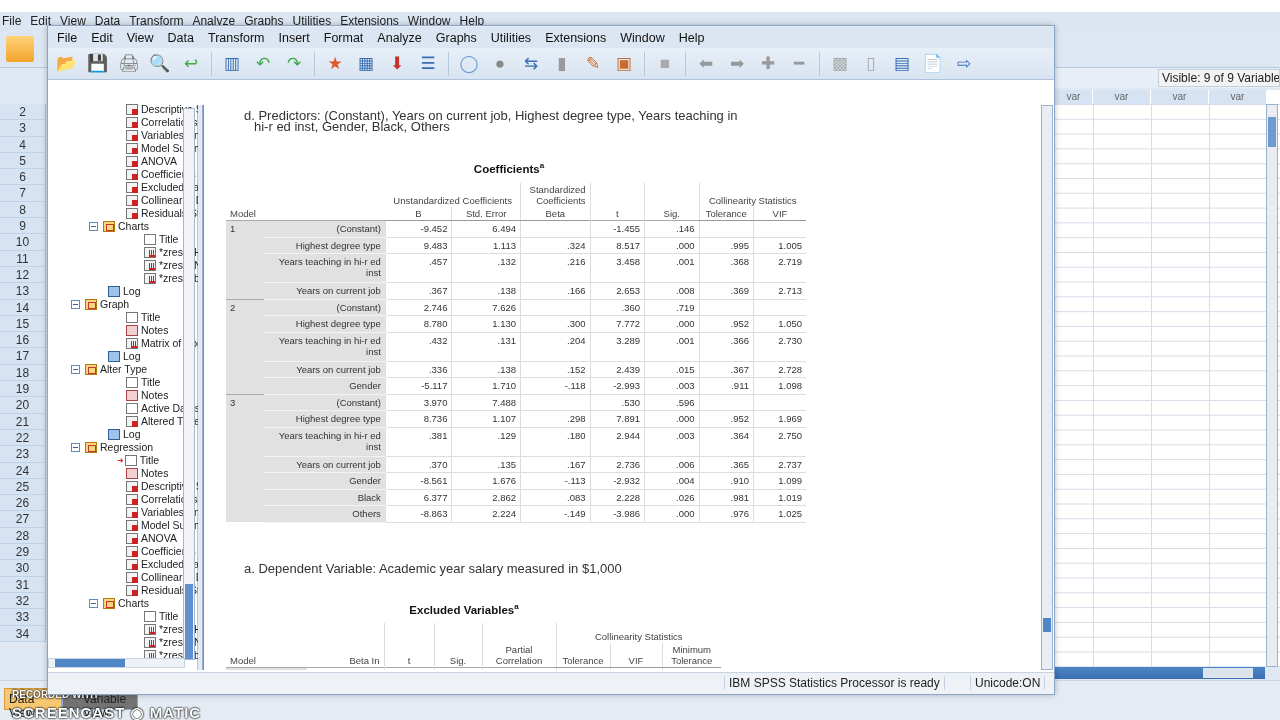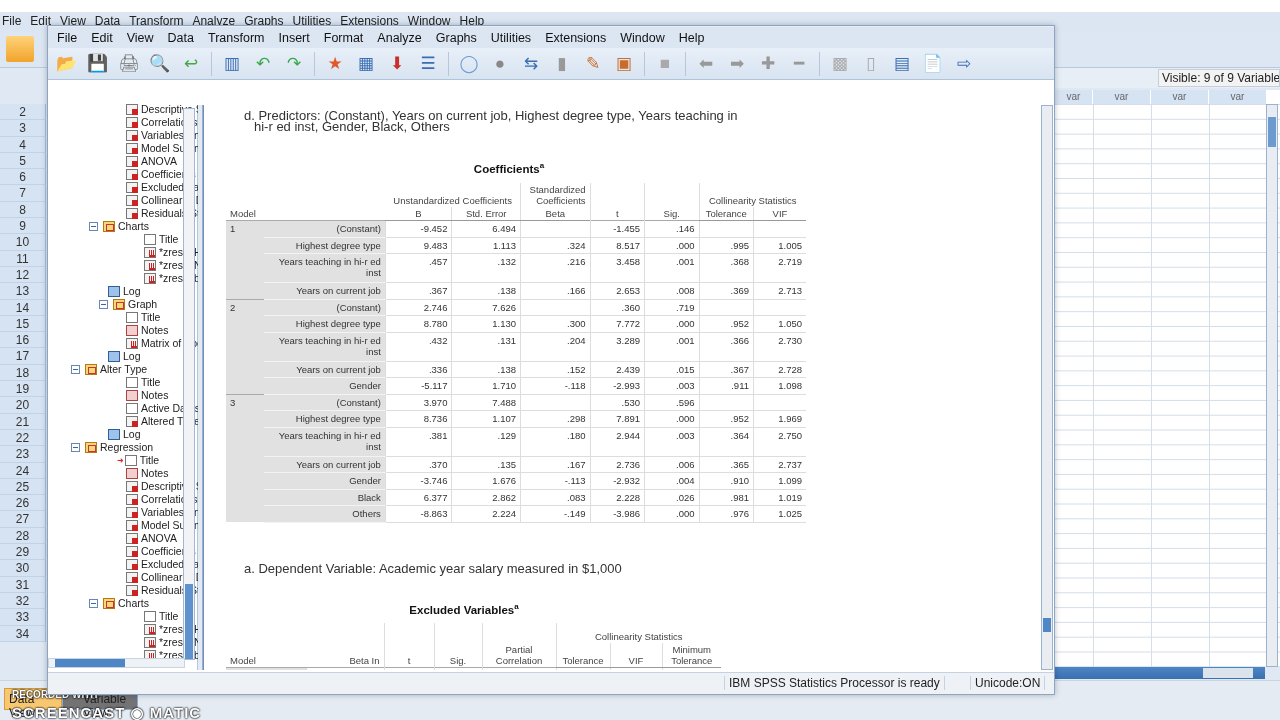--- a/index.html
+++ b/index.html
@@ -263,21 +263,21 @@
         <span>*zresid No</span>
       </div>
       <div class="tree-item" style="top: 167px; left: 96px;">
         <span class="tico chart"></span>
         <span>*zresid by</span>
       </div>
       <div class="tree-item" style="top: 180px; left: 60px;">
         <span class="tico log"></span>
         <span>Log</span>
       </div>
-      <div class="tree-item" style="top: 193px; left: 23px; margin-left: 28px;">
+      <div class="tree-item" style="top: 193px; left: 23px;">
         <span class="expander"></span>
         <span class="tico book"></span>
         <span>Graph</span>
       </div>
       <div class="tree-item" style="top: 206px; left: 78px;">
         <span class="tico txt"></span>
         <span>Title</span>
       </div>
       <div class="tree-item" style="top: 219px; left: 78px;">
         <span class="tico note"></span>
@@ -560,21 +560,21 @@
             <td>.370</td>
             <td>.135</td>
             <td>.167</td>
             <td>2.736</td>
             <td>.006</td>
             <td>.365</td>
             <td>2.737</td>
           </tr>
           <tr>
             <td class="lbl">Gender</td>
-            <td>-3.746</td>
+            <td>-8.561</td>
             <td>1.676</td>
             <td>-.113</td>
             <td>-2.932</td>
             <td>.004</td>
             <td>.910</td>
             <td>1.099</td>
           </tr>
           <tr>
             <td class="lbl">Black</td>
             <td>6.377</td>

